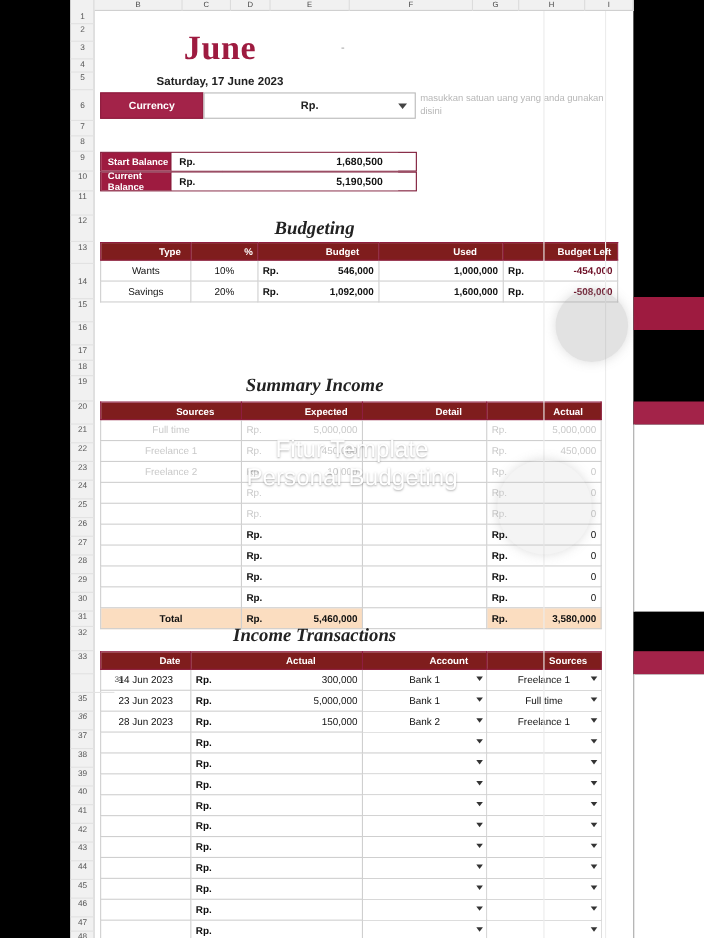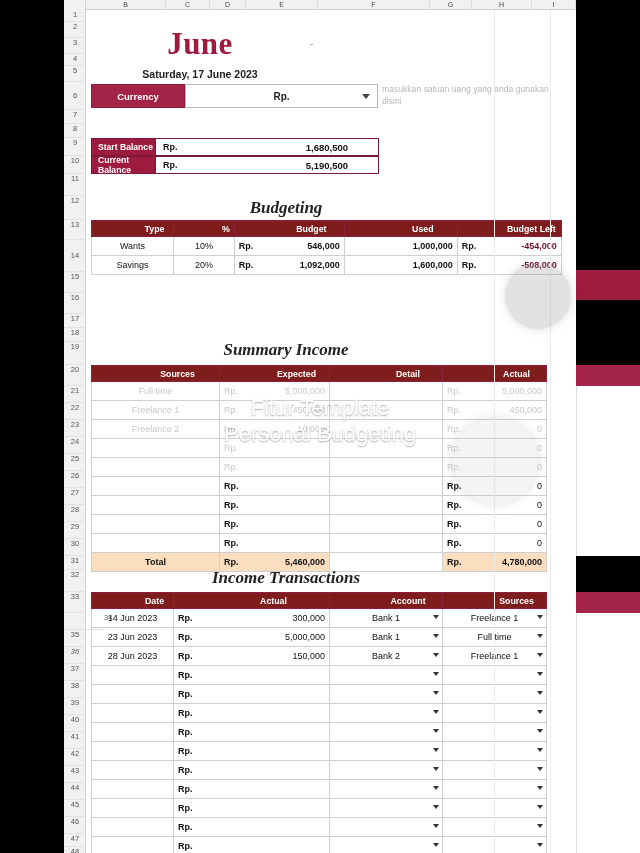--- a/index.html
+++ b/index.html
@@ -435,21 +435,21 @@
           <td>
                 <div style="display:flex;justify-content:space-between;">
                   <span>Rp.</span>
                   <span>5,460,000</span>
                 </div>
               </td>
           <td class="blank"></td>
           <td>
                 <div style="display:flex;justify-content:space-between;">
                   <span>Rp.</span>
-                  <span>4,780,000</span>
+                  <span>3,580,000</span>
                 </div>
               </td>
         </tr>
       </tbody>
         </table>
 
       <div class="sec-title" style="top:568px;font-size:17px;">Income Transactions</div>
       <table class="tbl" style="left:27px;top:592px;">
         <tbody>
             <tr>

